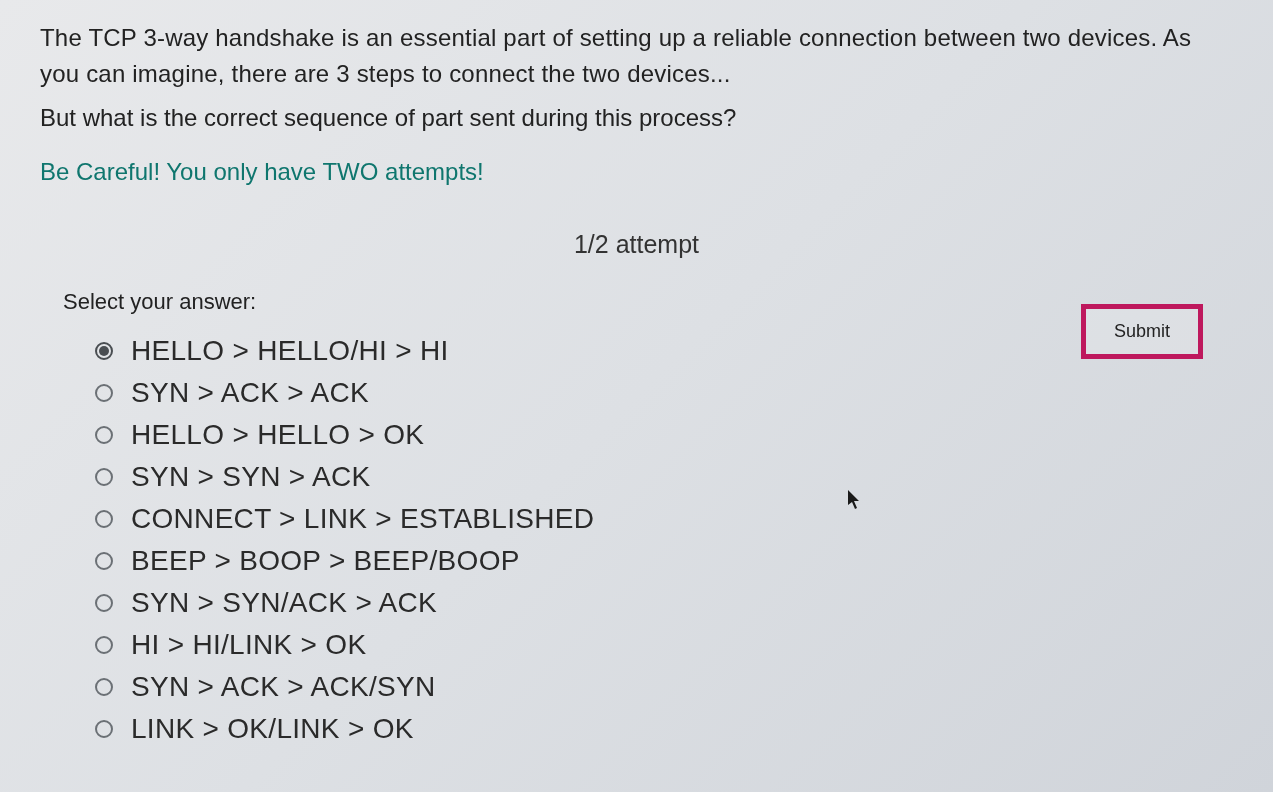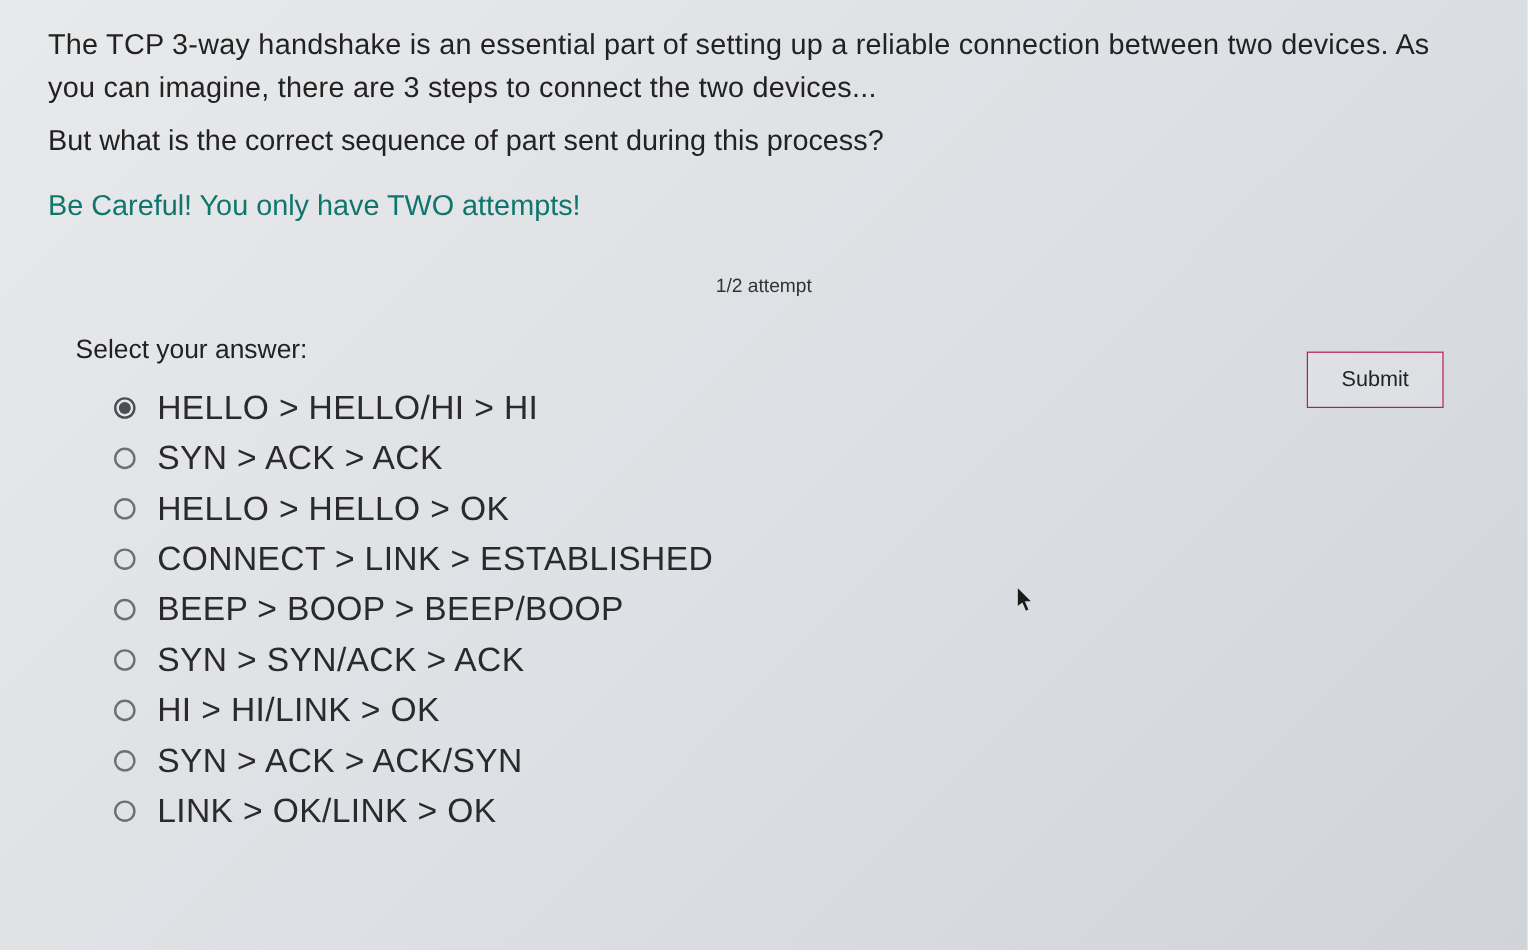--- a/index.html
+++ b/index.html
@@ -31,21 +31,21 @@
       color: #222;
     }
     .warning {
       font-size: 24px;
       line-height: 1.5;
       margin-bottom: 40px;
       color: #0f766e;
     }
     .attempt-counter {
       text-align: center;
-      font-size: 16px;
+      font-size: 25px;
       color: #333;
       margin: 40px 0 30px 0;
     }
     .answer-section {
       position: relative;
     }
     .select-label {
       font-size: 22px;
       color: #222;
       margin-bottom: 20px;
@@ -86,21 +86,21 @@
     }
     .option-label {
       font-size: 28px;
       color: #2a2a2a;
       letter-spacing: 0.3px;
     }
     .submit-btn {
       position: absolute;
       right: 30px;
       top: 15px;
-      border: 1px solid #be185d;
+      border: 5px solid #be185d;
       background: rgba(255,255,255,0.15);
       padding: 12px 28px;
       font-size: 18px;
       color: #222;
       cursor: pointer;
       font-family: inherit;
     }
     .cursor {
       position: absolute;
       left: 848px;
@@ -134,20 +134,24 @@
       <div class="option-row">
         <span class="radio"></span>
         <span class="option-label">SYN &gt; ACK &gt; ACK</span>
       </div>
       <div class="option-row">
         <span class="radio"></span>
         <span class="option-label">HELLO &gt; HELLO &gt; OK</span>
       </div>
       <div class="option-row">
         <span class="radio"></span>
+        <span class="option-label">SYN &gt; SYN &gt; ACK</span>
+      </div>
+      <div class="option-row">
+        <span class="radio"></span>
         <span class="option-label">CONNECT &gt; LINK &gt; ESTABLISHED</span>
       </div>
       <div class="option-row">
         <span class="radio"></span>
         <span class="option-label">BEEP &gt; BOOP &gt; BEEP/BOOP</span>
       </div>
       <div class="option-row">
         <span class="radio"></span>
         <span class="option-label">SYN &gt; SYN/ACK &gt; ACK</span>
       </div>

